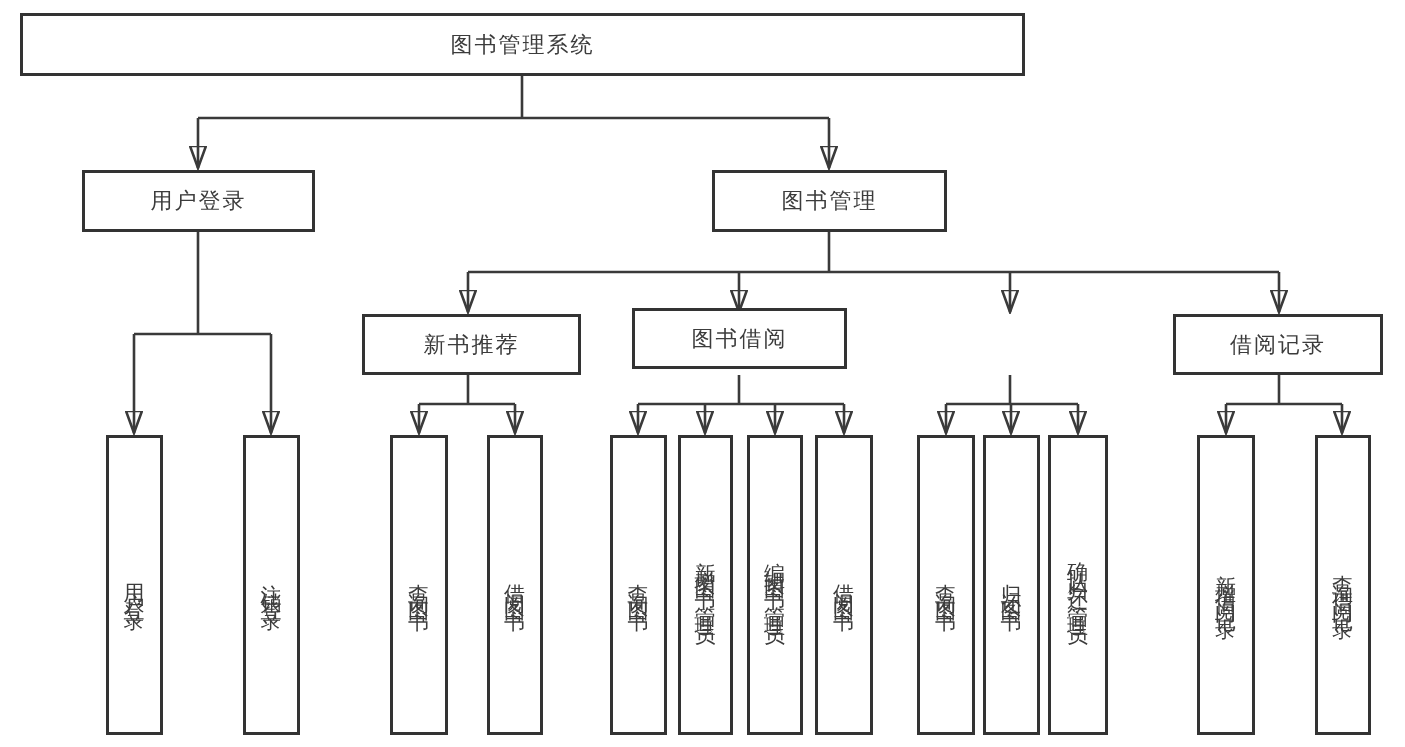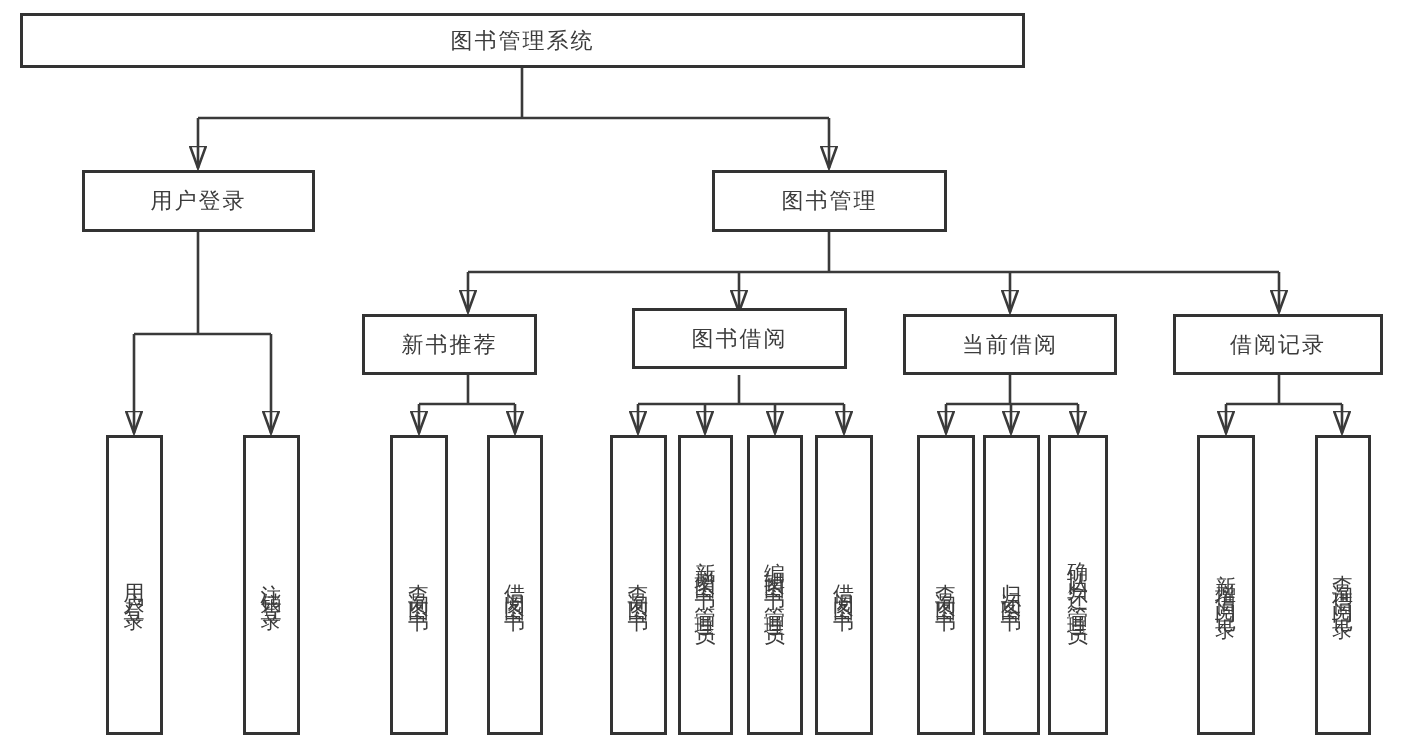--- a/index.html
+++ b/index.html
@@ -85,39 +85,36 @@
     <path d="M844 404 V433" marker-end="url(#arrow)"></path>
 
     <path d="M946 404 V433" marker-end="url(#arrow)"></path>
     <path d="M1011 404 V433" marker-end="url(#arrow)"></path>
     <path d="M1078 404 V433" marker-end="url(#arrow)"></path>
 
     <path d="M1226 404 V433" marker-end="url(#arrow)"></path>
     <path d="M1342 404 V433" marker-end="url(#arrow)"></path>
   </svg>
 
-  <div class="node h-node" style="left:20px;top:13px;width:1005px;height:55px;">
+  <div class="node h-node" style="left:20px;top:13px;width:1005px;height:63px;">
     <span>图书管理系统</span>
   </div>
 
   <div class="node h-node" style="left:82px;top:170px;width:233px;height:62px;">
     <span>用户登录</span>
   </div>
   <div class="node h-node" style="left:712px;top:170px;width:235px;height:62px;justify-content:center;">
     <span>图书管理</span>
   </div>
 
-  <div class="node h-node" style="left:362px;top:314px;width:175px;height:61px;">
+  <div class="node h-node" style="left:362px;top:314px;width:219px;height:61px;">
     <span>新书推荐</span>
   </div>
   <div class="node h-node" style="left:632px;top:308px;width:215px;height:61px;">
     <span>图书借阅</span>
-  </div>
-  <div class="node h-node" style="left:903px;top:314px;width:214px;height:61px;">
-    <span>当前借阅</span>
   </div>
   <div class="node h-node" style="left:1173px;top:314px;width:210px;height:61px;text-align:center;">
     <span>借阅记录</span>
   </div>
 
   <div class="node v-node" style="left:106px;top:435px;width:57px;height:300px;">
     <span>用户登录</span>
   </div>
   <div class="node v-node" style="left:243px;top:435px;width:57px;height:300px;">
     <span>注销登录</span>

